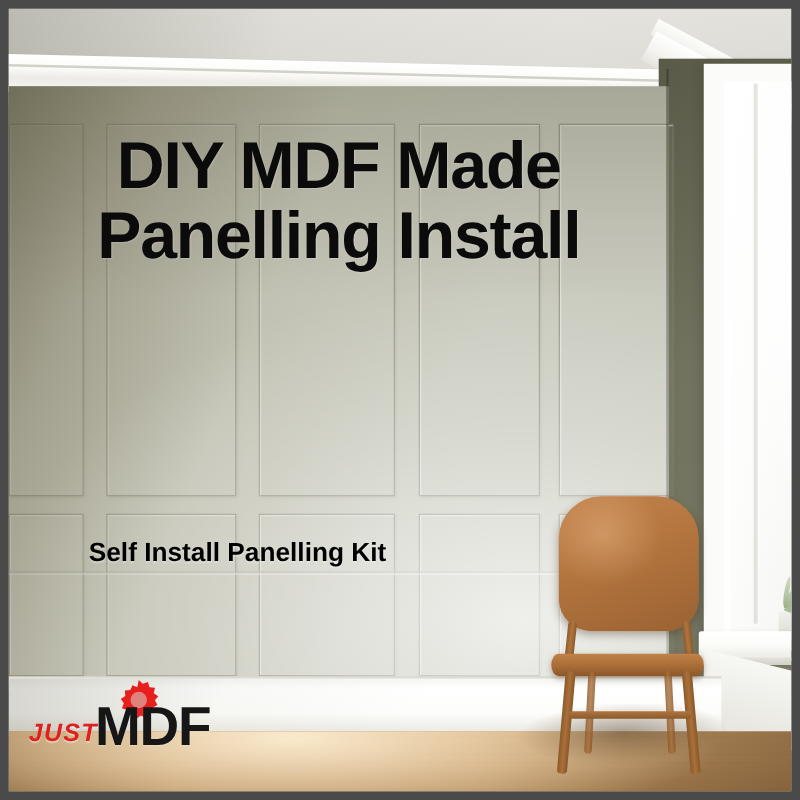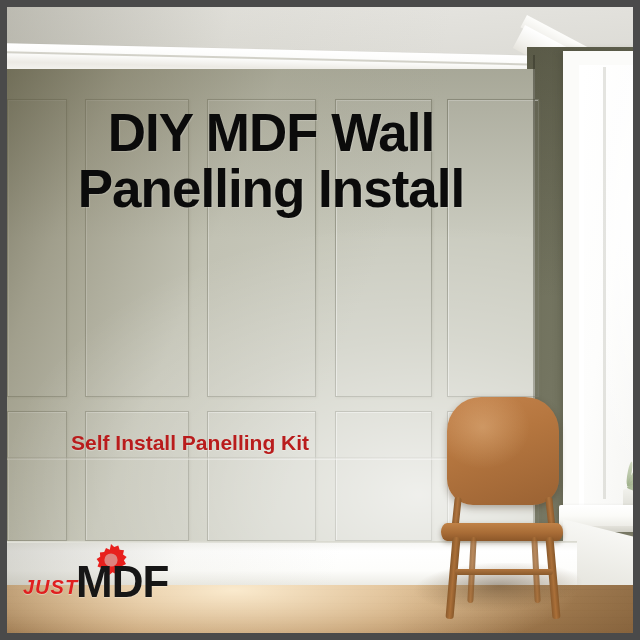--- a/index.html
+++ b/index.html
@@ -225,21 +225,21 @@
     font-weight:700;
     font-size:53px;
     line-height:1.06;
     letter-spacing:-1px;
     font-family:"Liberation Sans", sans-serif;
     text-shadow:1px 1px 1px rgba(255,255,255,.18);
   }
   .headline .l2{display:block;}
   .sub{
     position:absolute;
-    color:#b91c1c;
+    color:#000000;
     font-weight:700;
     font-family:"Liberation Sans", sans-serif;
     text-shadow:0 1px 1px rgba(255,255,255,.30);
     white-space:nowrap;
   }
   .sub1{left:64px;top:424px;font-size:21px;}
   .sub2{left:14px;top:470px;font-size:21px;}
 
   
   .logo{position:absolute;left:14px;top:536px;width:175px;height:62px;}
@@ -338,21 +338,21 @@
       <div class="post" style="left:108px;top:100px;height:34px;transform:rotate(-6deg);"></div>
       <div class="seat"></div>
       <div class="leg" style="left:10px;top:140px;width:8px;height:82px;transform:rotate(5deg);"></div>
       <div class="leg" style="left:110px;top:140px;width:8px;height:82px;transform:rotate(-5deg);"></div>
       <div class="leg" style="left:30px;top:140px;width:6px;height:66px;transform:rotate(3deg);opacity:.82;"></div>
       <div class="leg" style="left:94px;top:140px;width:6px;height:66px;transform:rotate(-3deg);opacity:.82;"></div>
       <div class="stretcher" style="left:16px;top:172px;width:98px;height:6px;"></div>
     </div>
 
     <div class="headline">
-      <span>DIY MDF Wall</span>
+      <span>DIY MDF Made</span>
       <span class="l2">Panelling Install</span>
     </div>
 
     <div class="sub sub1">Self Install Panelling Kit</div>
 
     <div class="logo">
       <svg class="saw" viewBox="0 0 36 36">
         <g fill="#e8201d">
           <path d="M18 1 L21.2 4.0 L25.3 2.6 L26.6 6.8 L31.0 7.2 L30.0 11.5 L33.6 13.9 L30.9 17.2
                    L33.0 21.0 L29.2 23.0 L29.6 27.3 L25.3 27.4 L23.3 31.2 L19.6 29.3 L16.2 31.9

